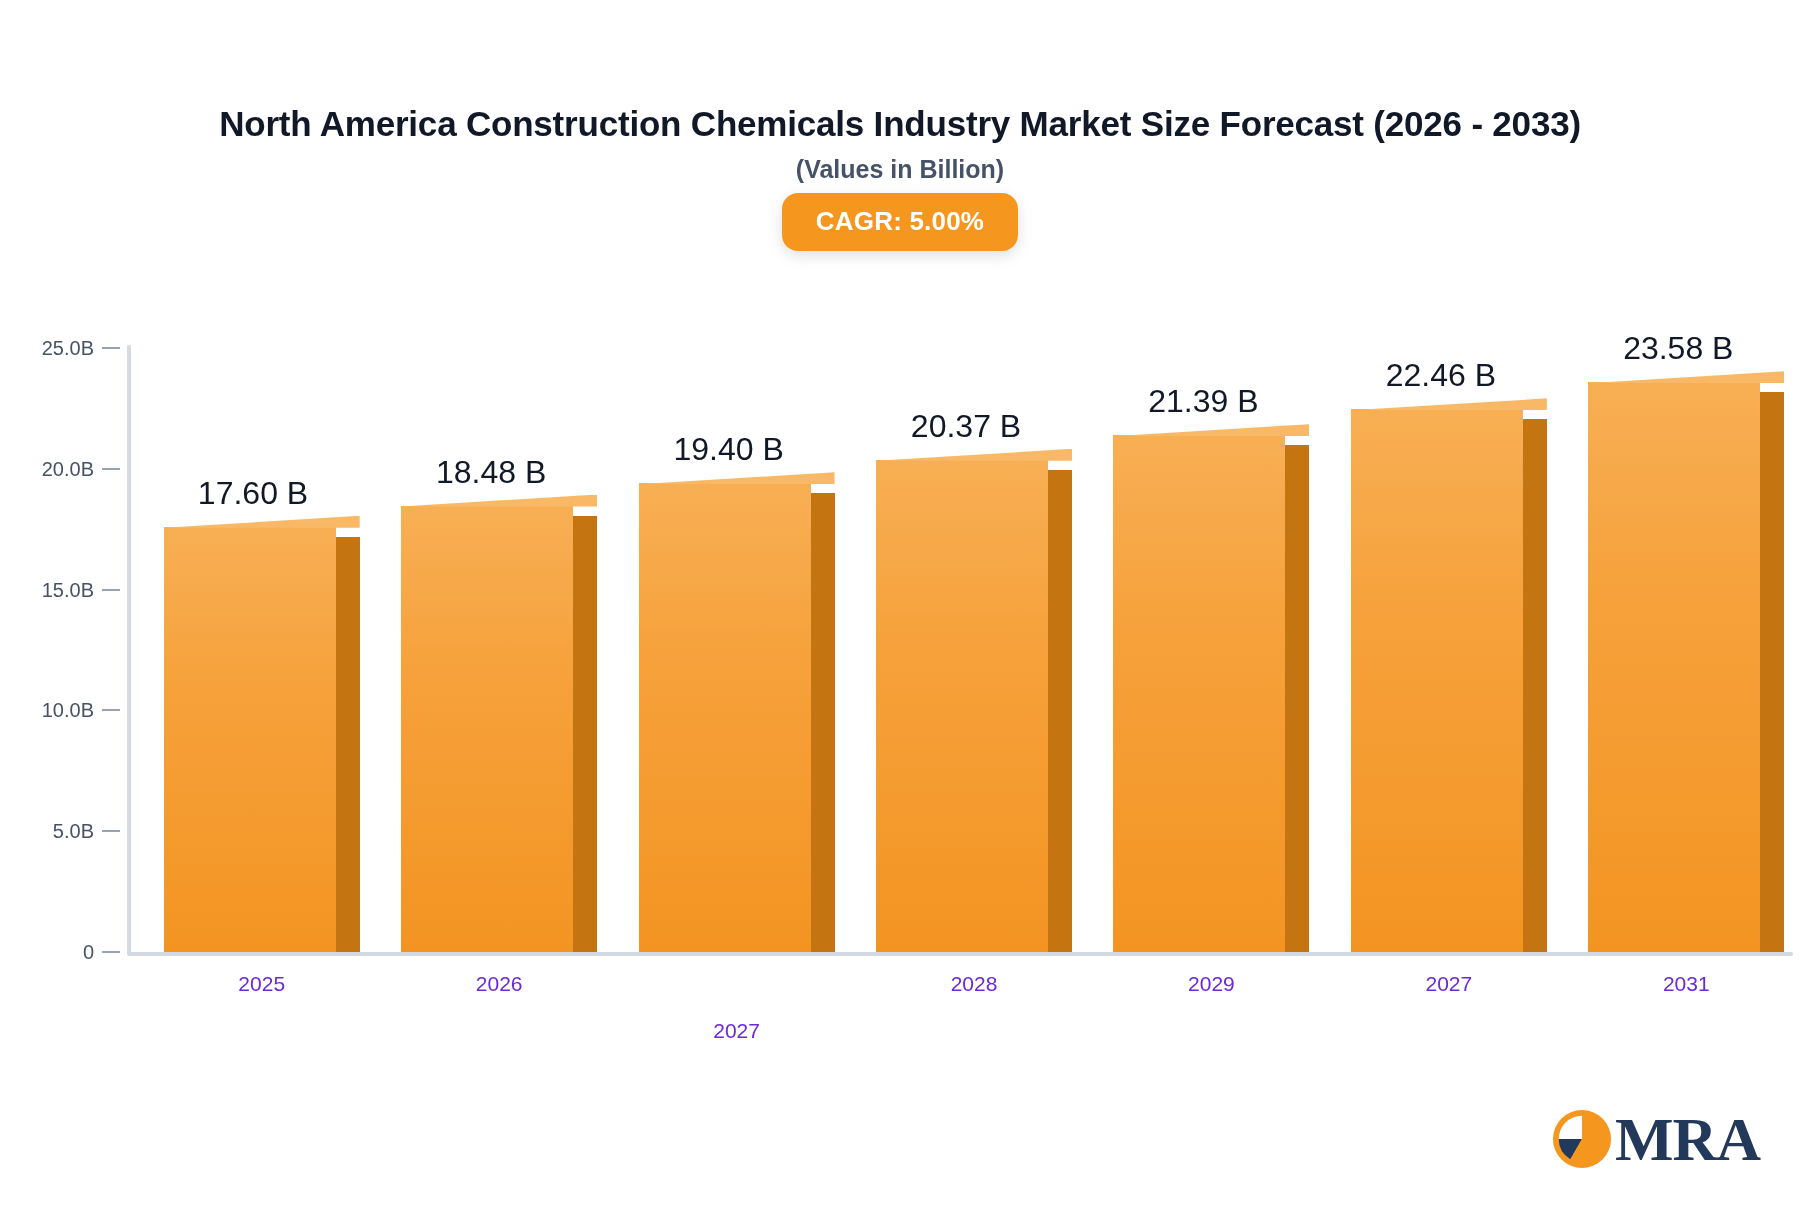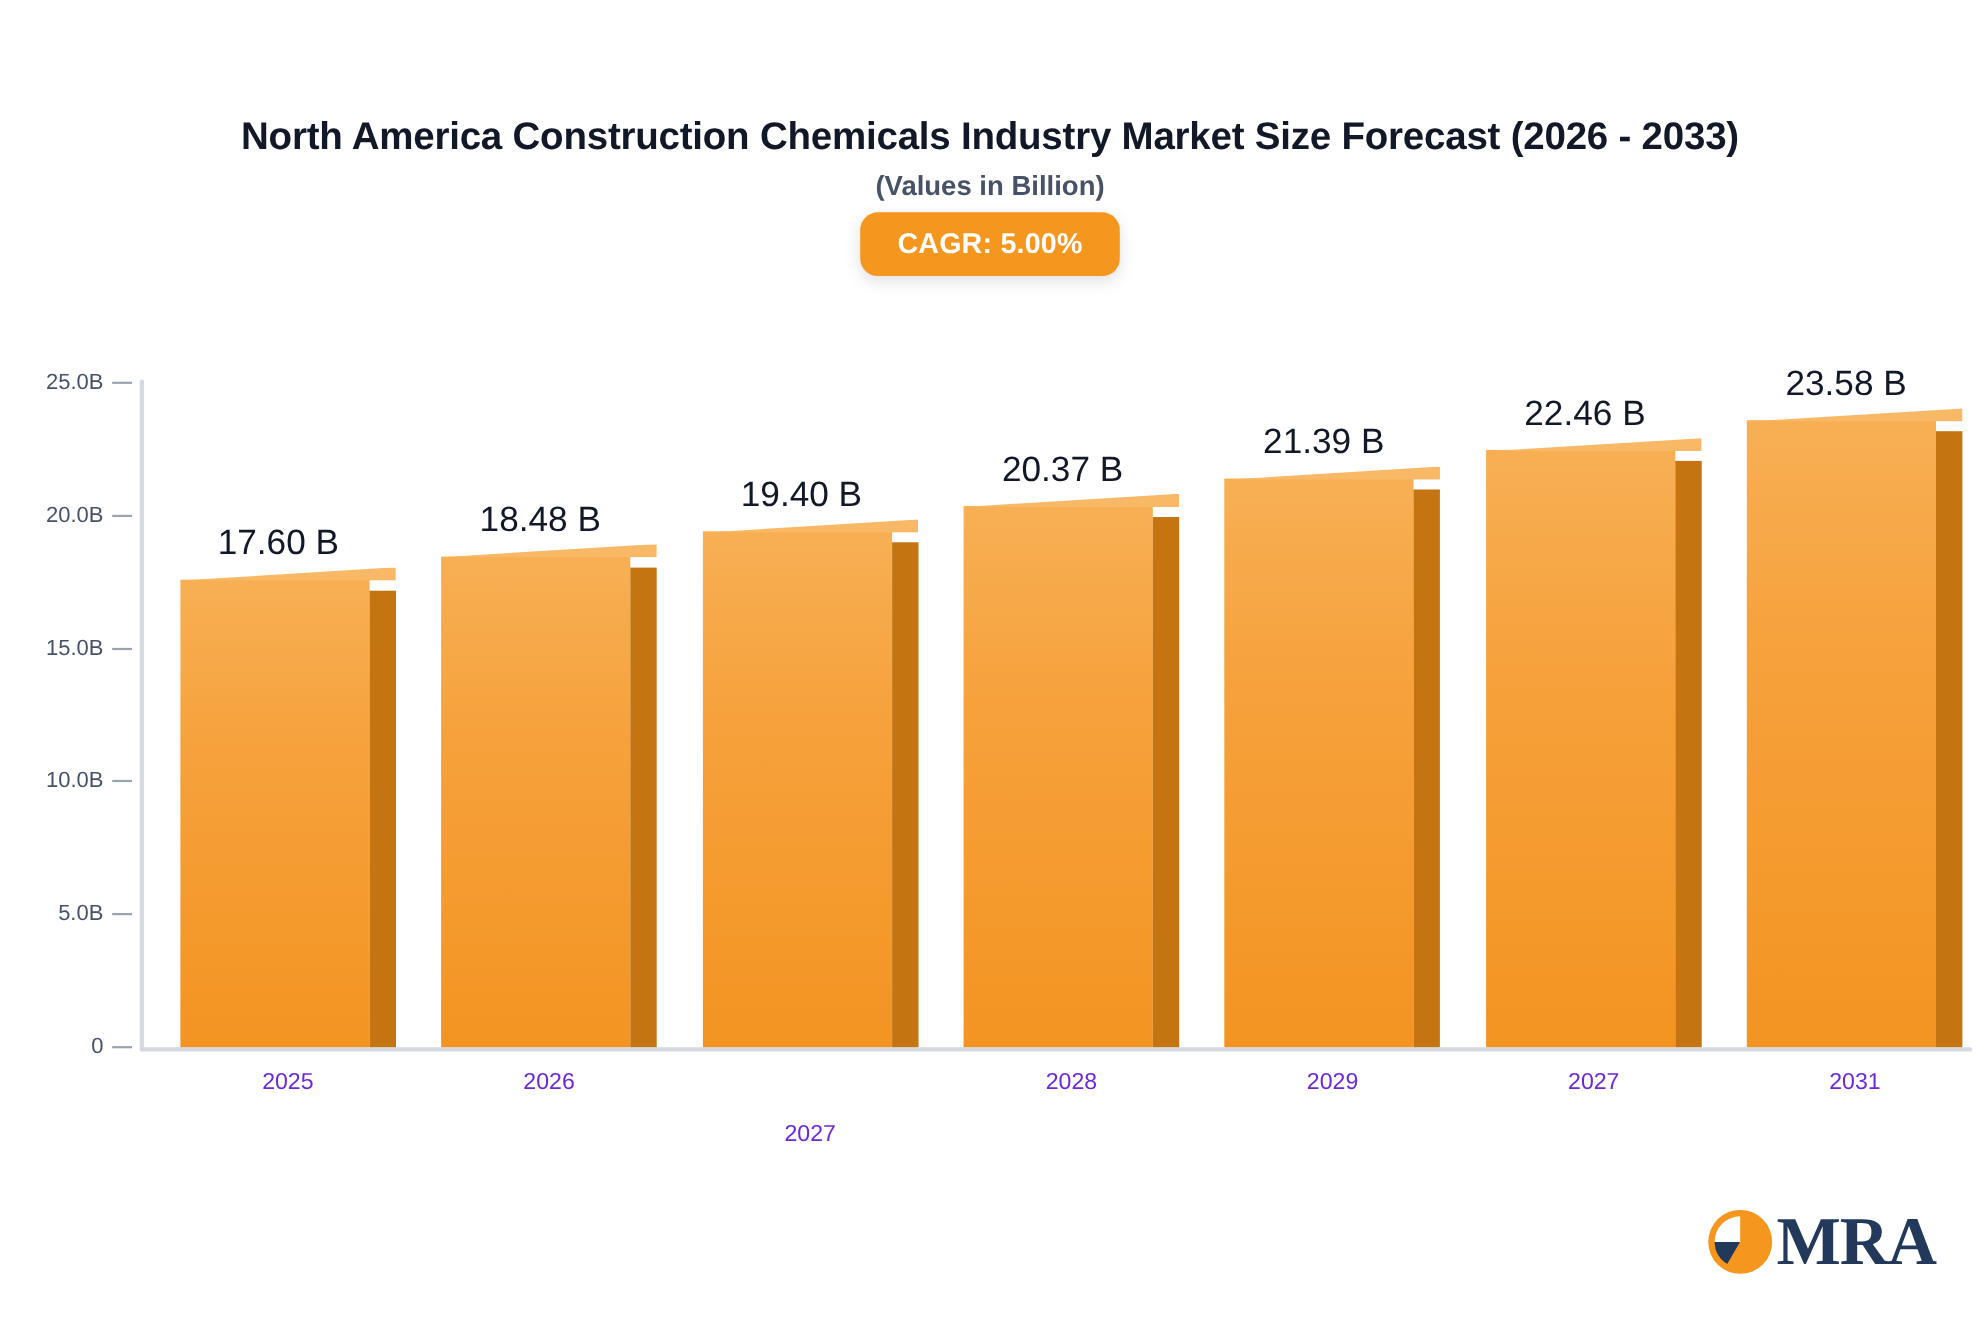--- a/index.html
+++ b/index.html
@@ -103,21 +103,21 @@
     font-size:21px;
     color:#6d28d9;
     text-align:center;
     transform:translateX(-50%);
     white-space:nowrap;
   }
 
   
   .logo {
     position:absolute;
-    right:40px; bottom:52px;
+    right:40px; bottom:42px;
     display:flex; align-items:flex-end;
   }
   .logo-mark { width:62px; height:62px; margin-right:2px; }
   .logo-text {
     font-family:"Liberation Serif", serif;
     font-size:62px;
     font-weight:bold;
     color:#23395B;
     letter-spacing:-1px;
     line-height:1;

